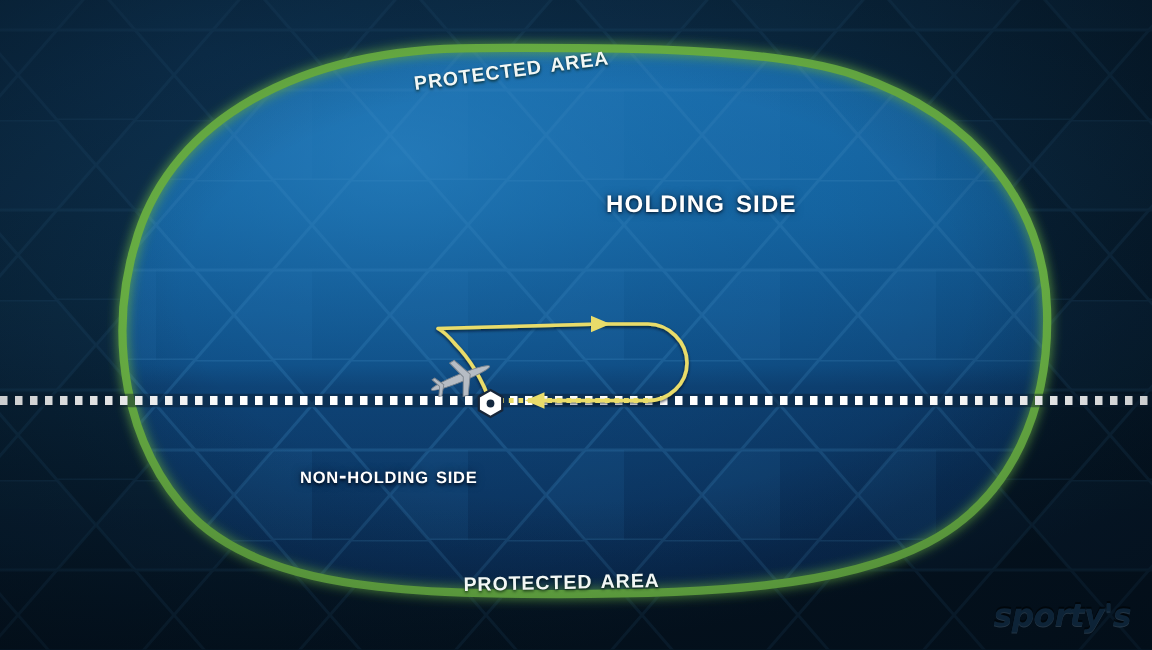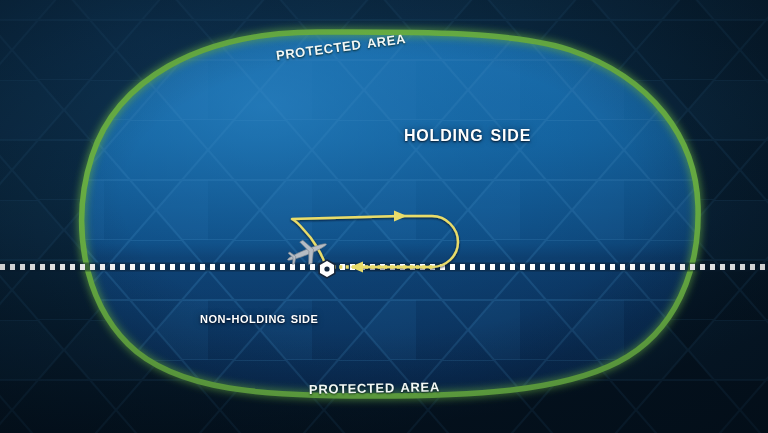--- a/index.html
+++ b/index.html
@@ -252,14 +252,15 @@
   <div class="bg-vig"></div>
 
   <div class="lbl" id="label-protected-top">Protected Area</div>
 
   <div class="lbl" id="label-holding-side">Holding Side</div>
 
   <div class="lbl" id="label-non-holding-side">Non-Holding Side</div>
 
   <div class="lbl" id="label-protected-bottom">Protected Area</div>
 
+  <div id="watermark">sporty's</div>
 
 </div>
 
 </body></html>

